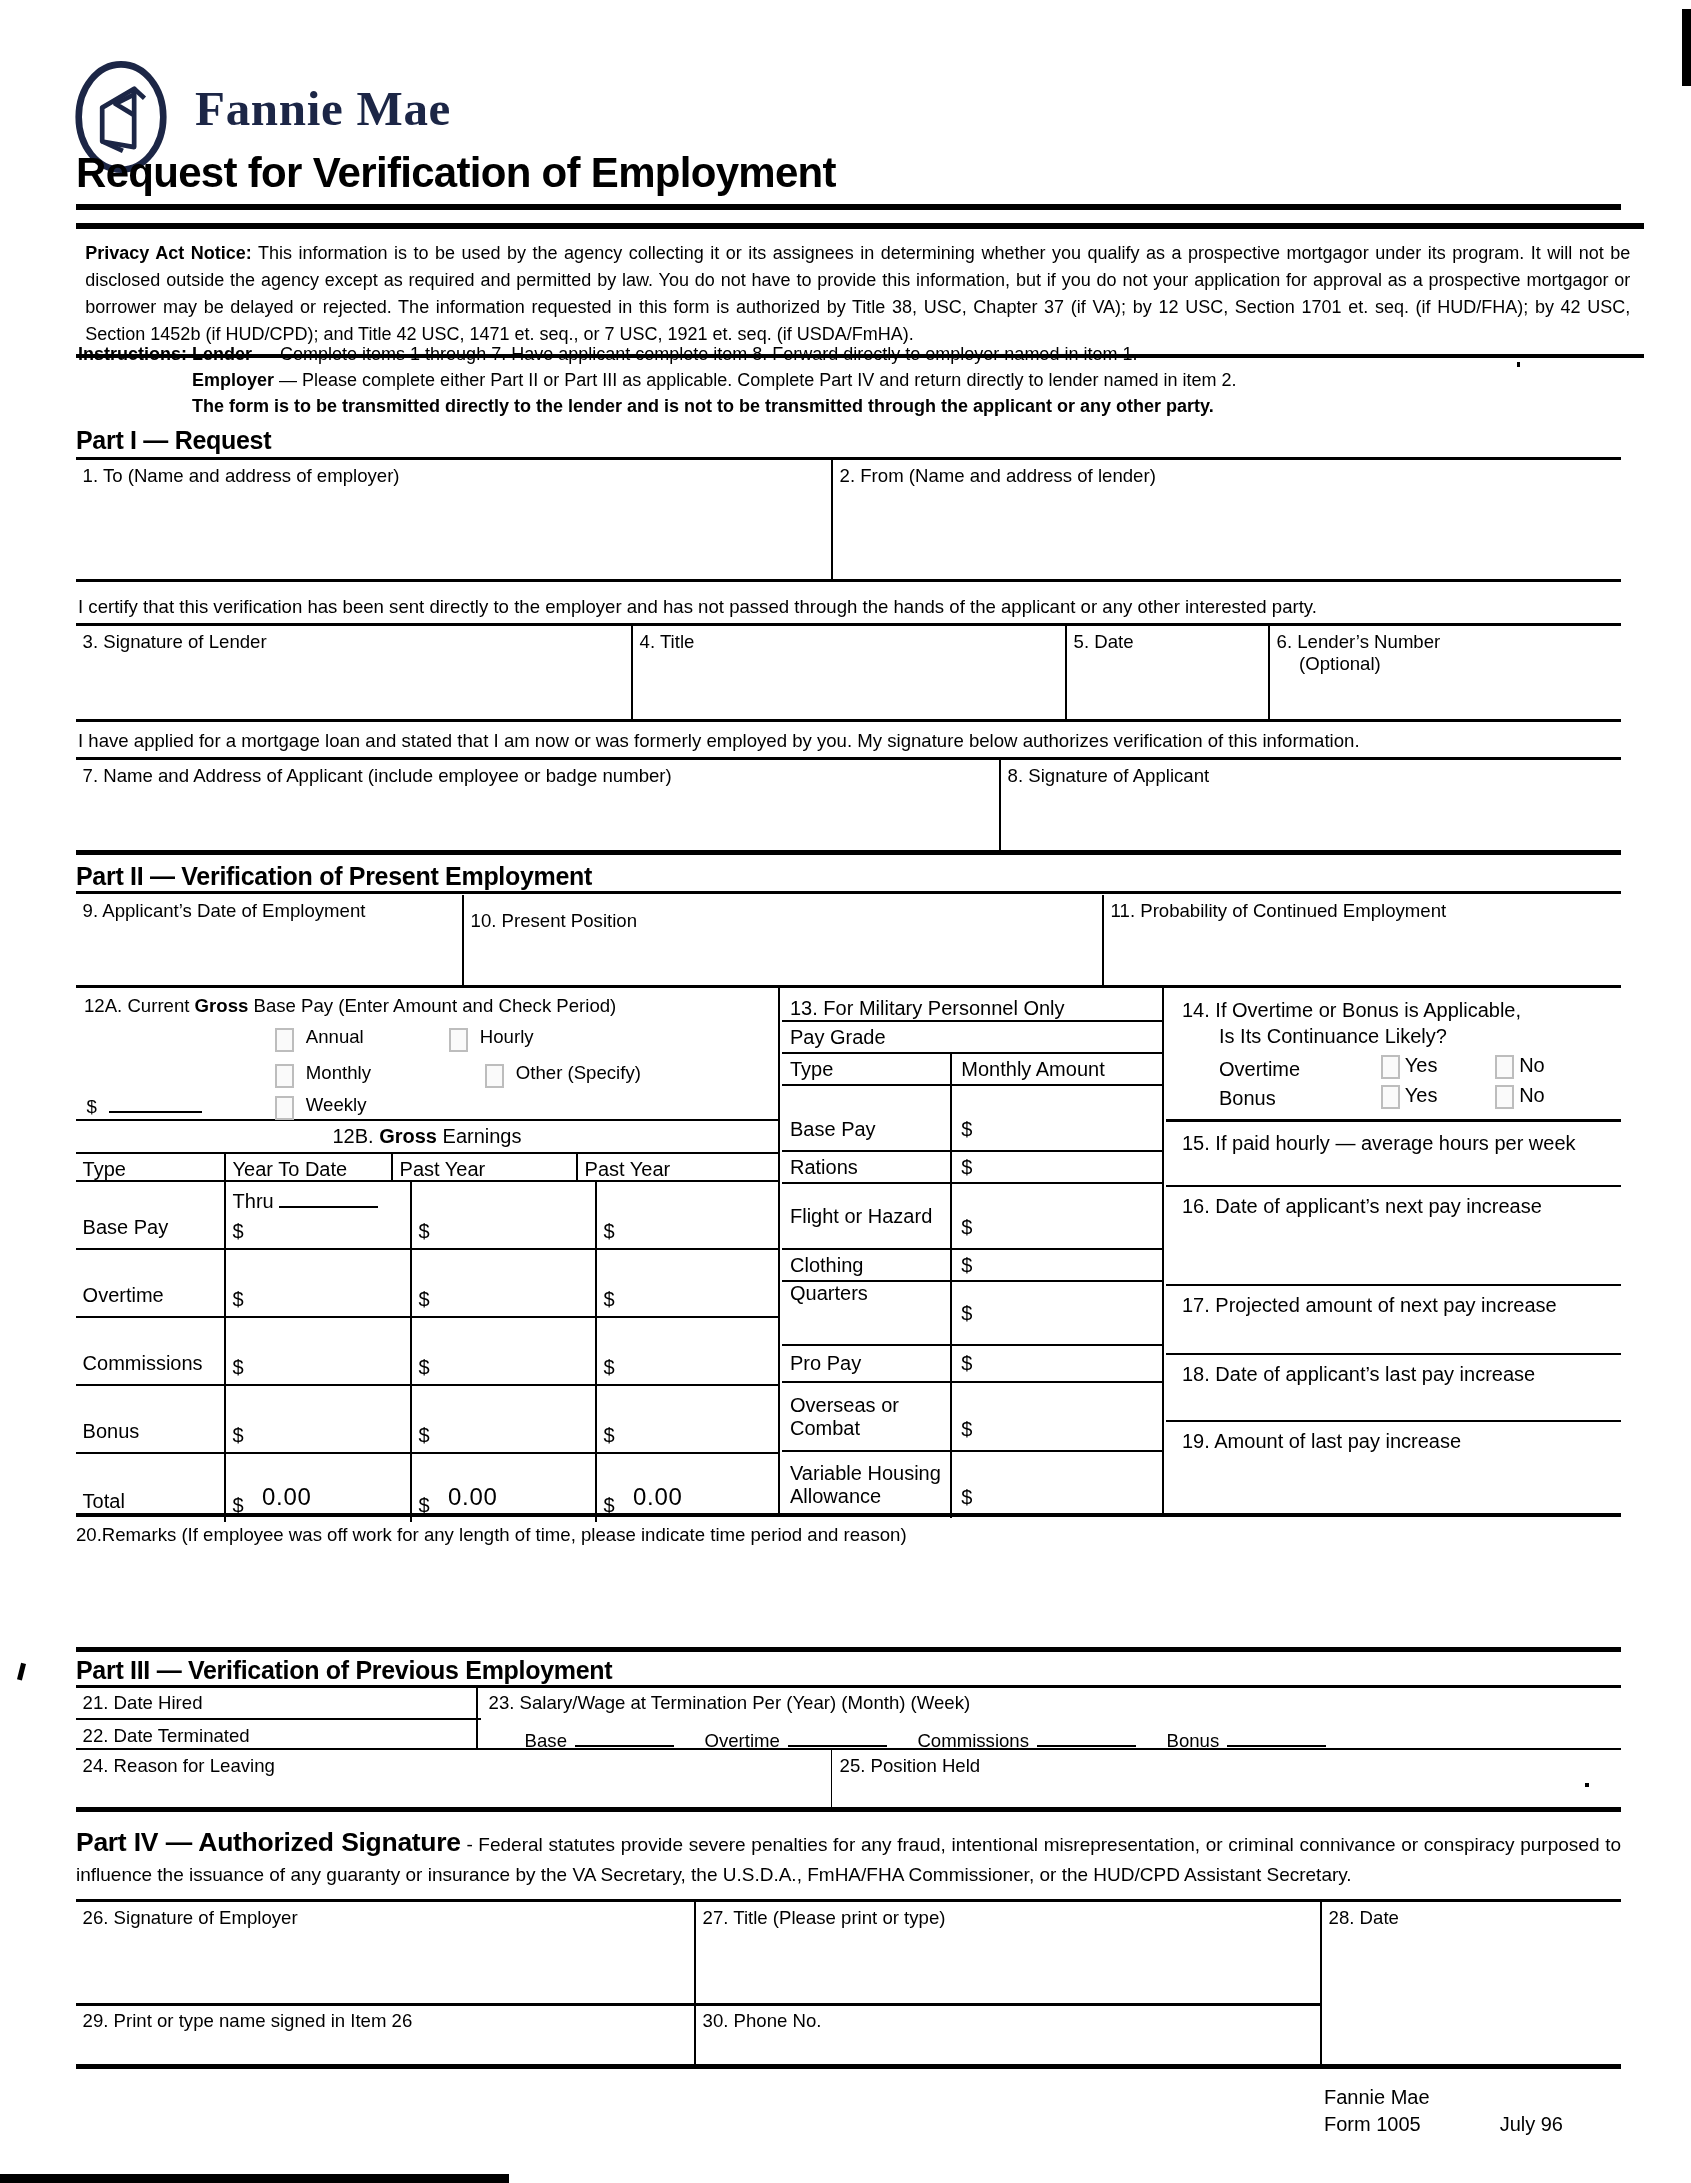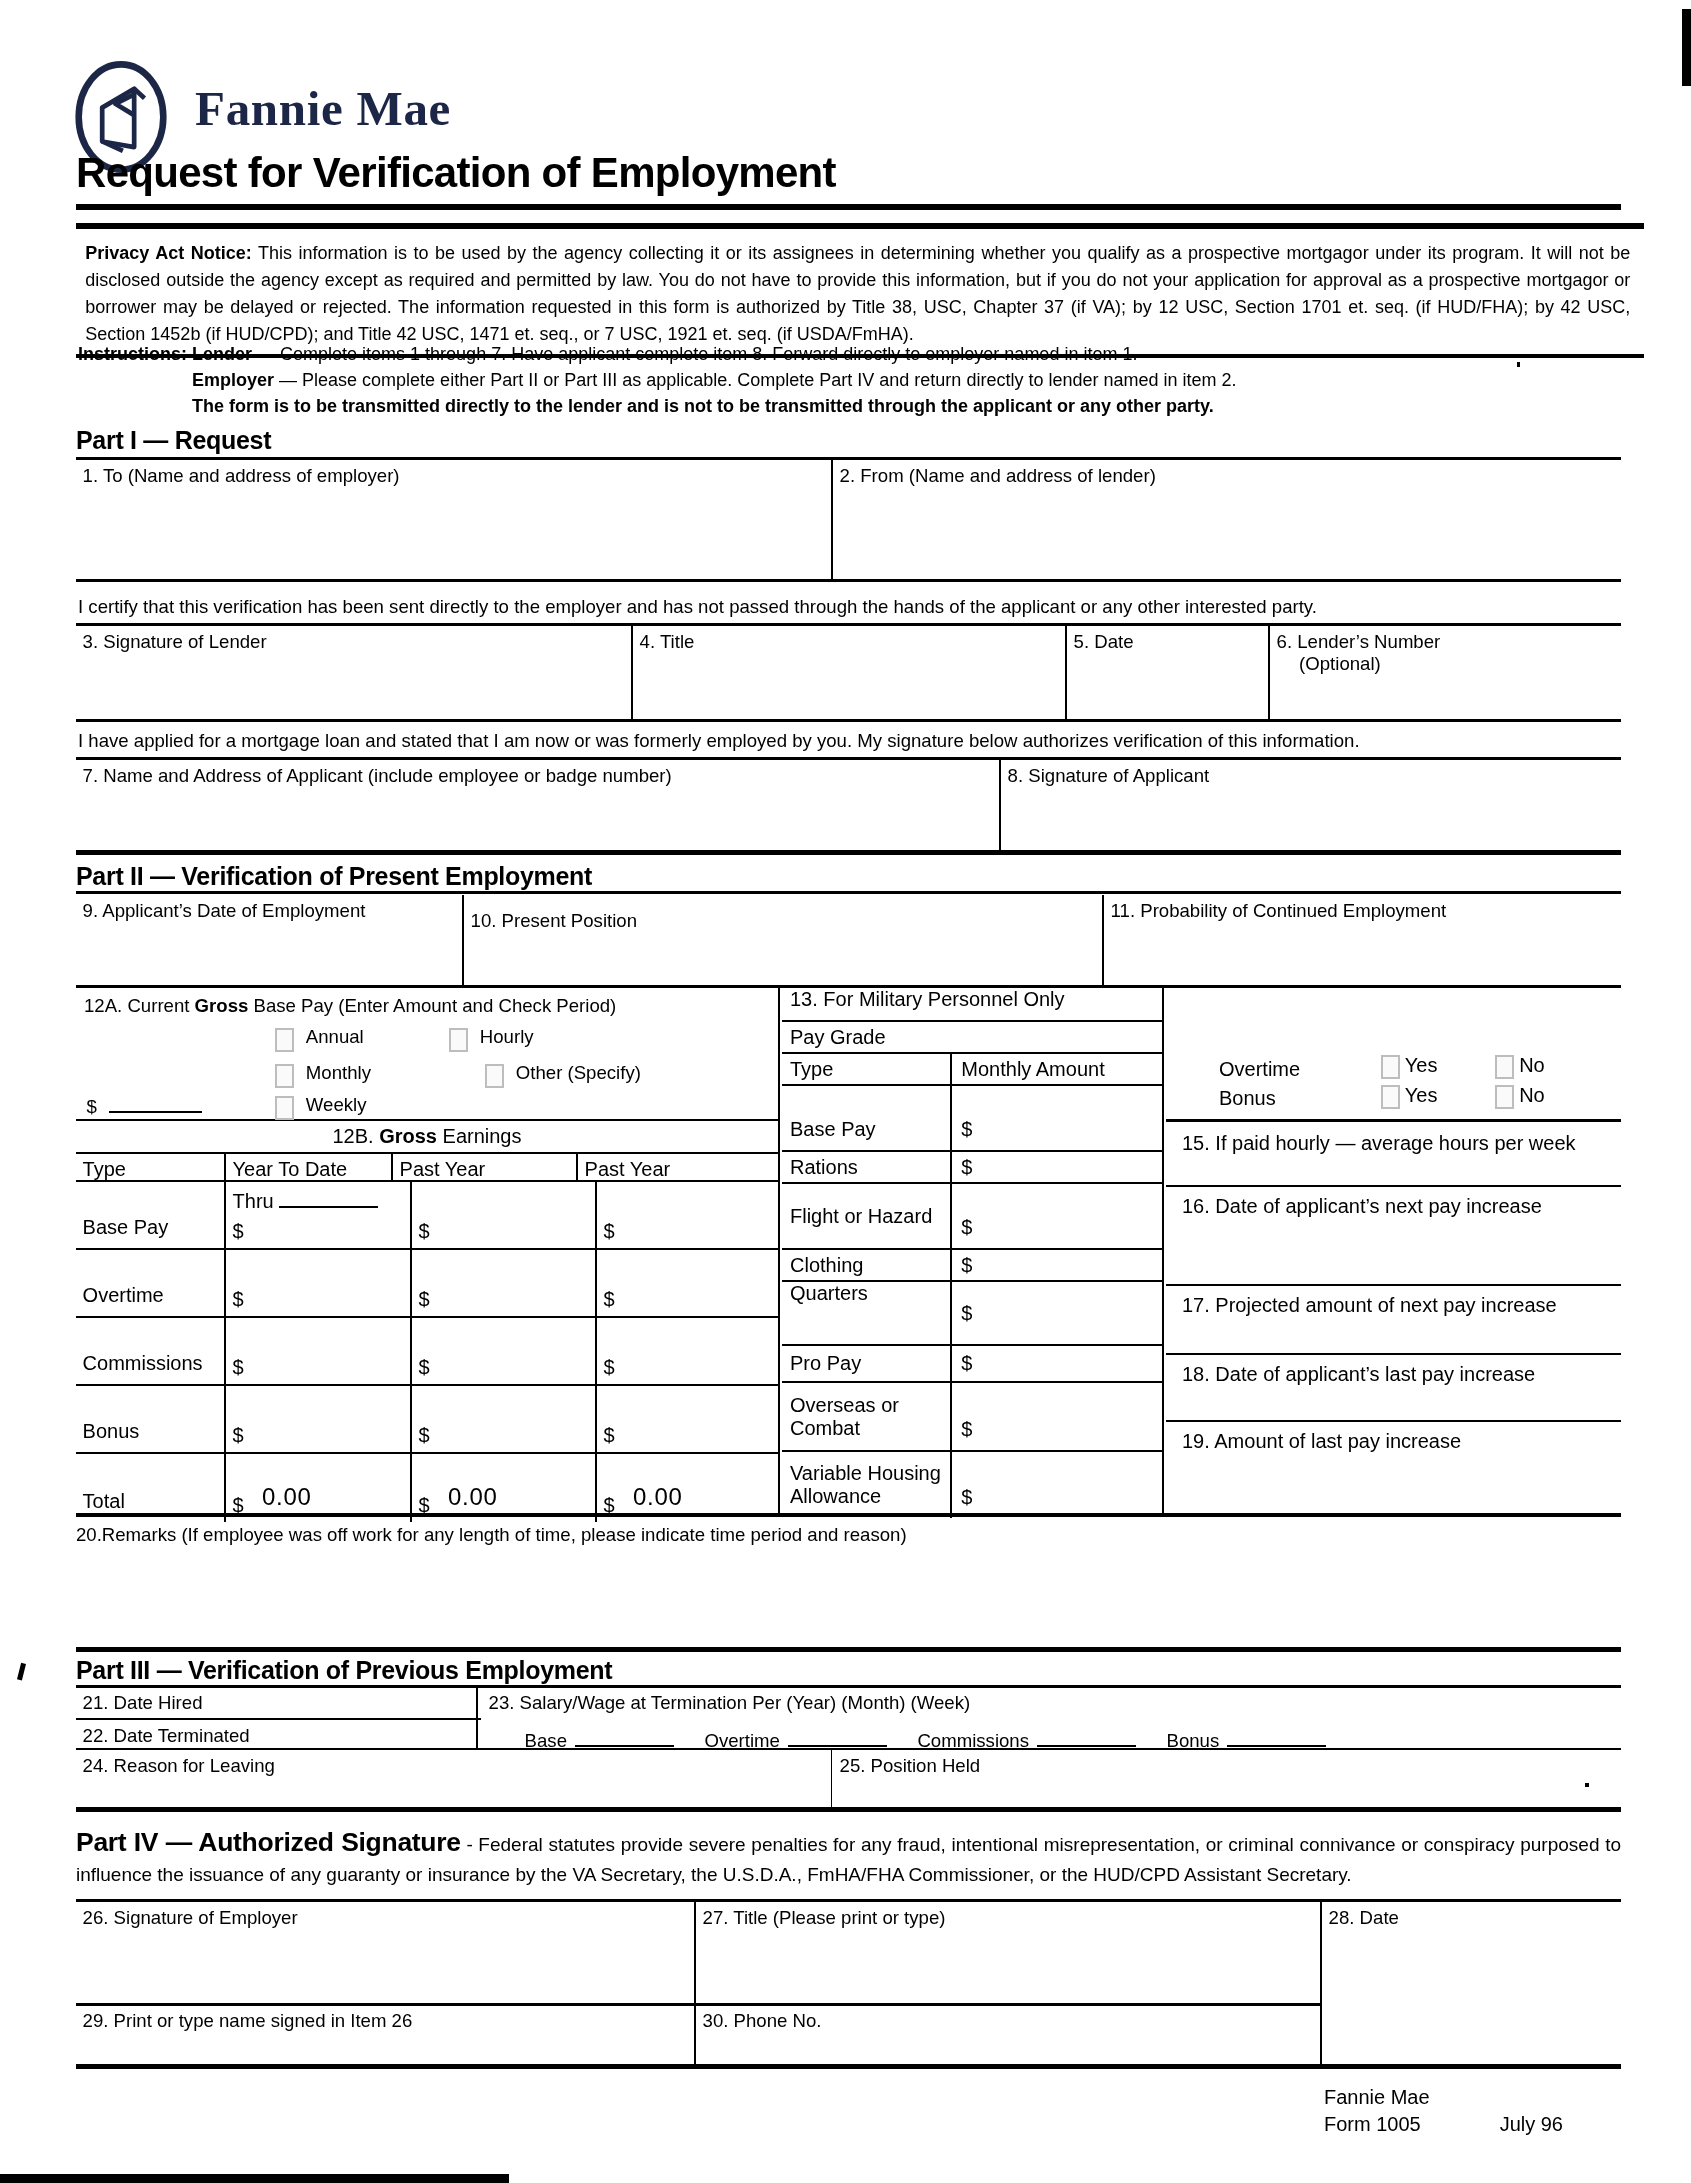--- a/index.html
+++ b/index.html
@@ -285,21 +285,21 @@
           </div>
           <div class="t12b-cell" style="flex:1;border-left:2px solid #000;">
             <div style="position:absolute;bottom:5.3px;left:6.6px;">$</div>
             <div class="total-val" style="position:absolute;bottom:10.6px;left:36px;">0.00</div>
           </div>
         </div>
       </div>
     </div>
 
     <div class="col" style="left:706px;width:382px;border-right:2px solid #000;">
-      <div class="c-row" style="height:34px;border-bottom:2px solid #000;display:flex;align-items:flex-start;padding-left:8px;box-sizing:border-box;">
+      <div class="c-row" style="height:34px;border-bottom:2px solid #000;display:flex;align-items:flex-end;padding-left:8px;box-sizing:border-box;">
         <span>13. For Military Personnel Only</span>
       </div>
       <div class="c-row" style="height:32px;border-bottom:2px solid #000;display:flex;align-items:center;padding-left:8px;box-sizing:border-box;">
         <span>Pay Grade</span>
       </div>
       <div class="c-row" style="height:32px;border-bottom:2px solid #000;display:flex;box-sizing:border-box;">
         <div style="width:168px;display:flex;align-items:center;padding-left:8px;box-sizing:border-box;">Type</div>
         <div style="flex:1;display:flex;align-items:center;padding-left:9.3px;border-left:2px solid #000;box-sizing:border-box;">Monthly Amount</div>
       </div>
 
@@ -364,20 +364,24 @@
             <span>Variable Housing Allowance</span>
           </div>
         <div style="flex:1;border-left:2px solid #000;display:flex;align-items:flex-end;padding:0 0 9.3px 9.3px;box-sizing:border-box;">
             <span>$</span>
           </div>
       </div>
     </div>
 
     <div class="col" style="left:1090px;width:455px;">
       <div class="c-row" style="height:134px;border-bottom:3.3px solid #000;box-sizing:border-box;padding:9.3px 6.6px 0 16px;">
+        <div style="padding-left:37px;text-indent:-37px;line-height:1.3;">
+          <span>14. If Overtime or Bonus is Applicable,</span><br>
+          <span>Is Its Continuance Likely?</span>
+        </div>
         <div style="position:absolute;left:53px;top:70px;">Overtime</div>
         <div style="position:absolute;left:215px;top:66px;"><span class="cb"></span> <span>Yes</span></div>
         <div style="position:absolute;left:329px;top:66px;"><span class="cb"></span> <span>No</span></div>
         <div style="position:absolute;left:53px;top:99px;">Bonus</div>
         <div style="position:absolute;left:215px;top:96px;"><span class="cb"></span> <span>Yes</span></div>
         <div style="position:absolute;left:329px;top:96px;"><span class="cb"></span> <span>No</span></div>
       </div>
       <div class="c-row" style="height:65px;border-bottom:2.7px solid #000;box-sizing:border-box;padding:8px 9.3px 0 16px;">
         <div style="padding-left:37px;text-indent:-37px;line-height:1.3;">15. If paid hourly — average hours per week</div>
       </div>

